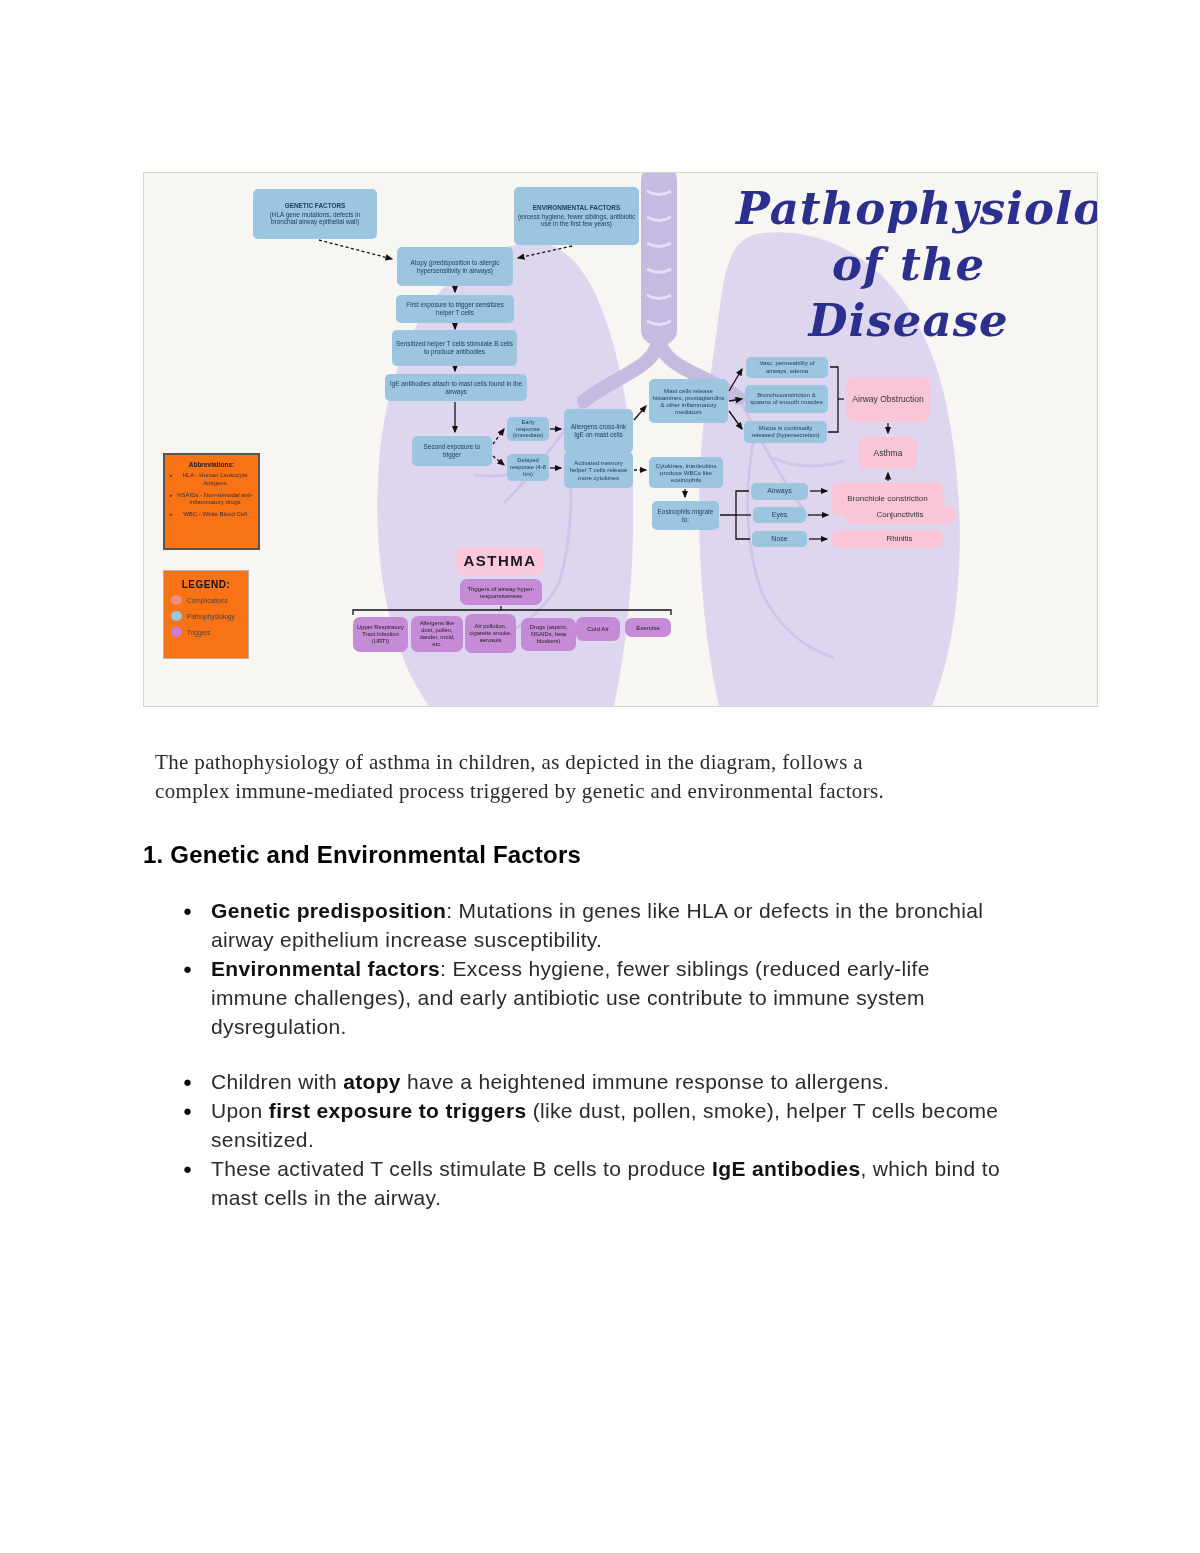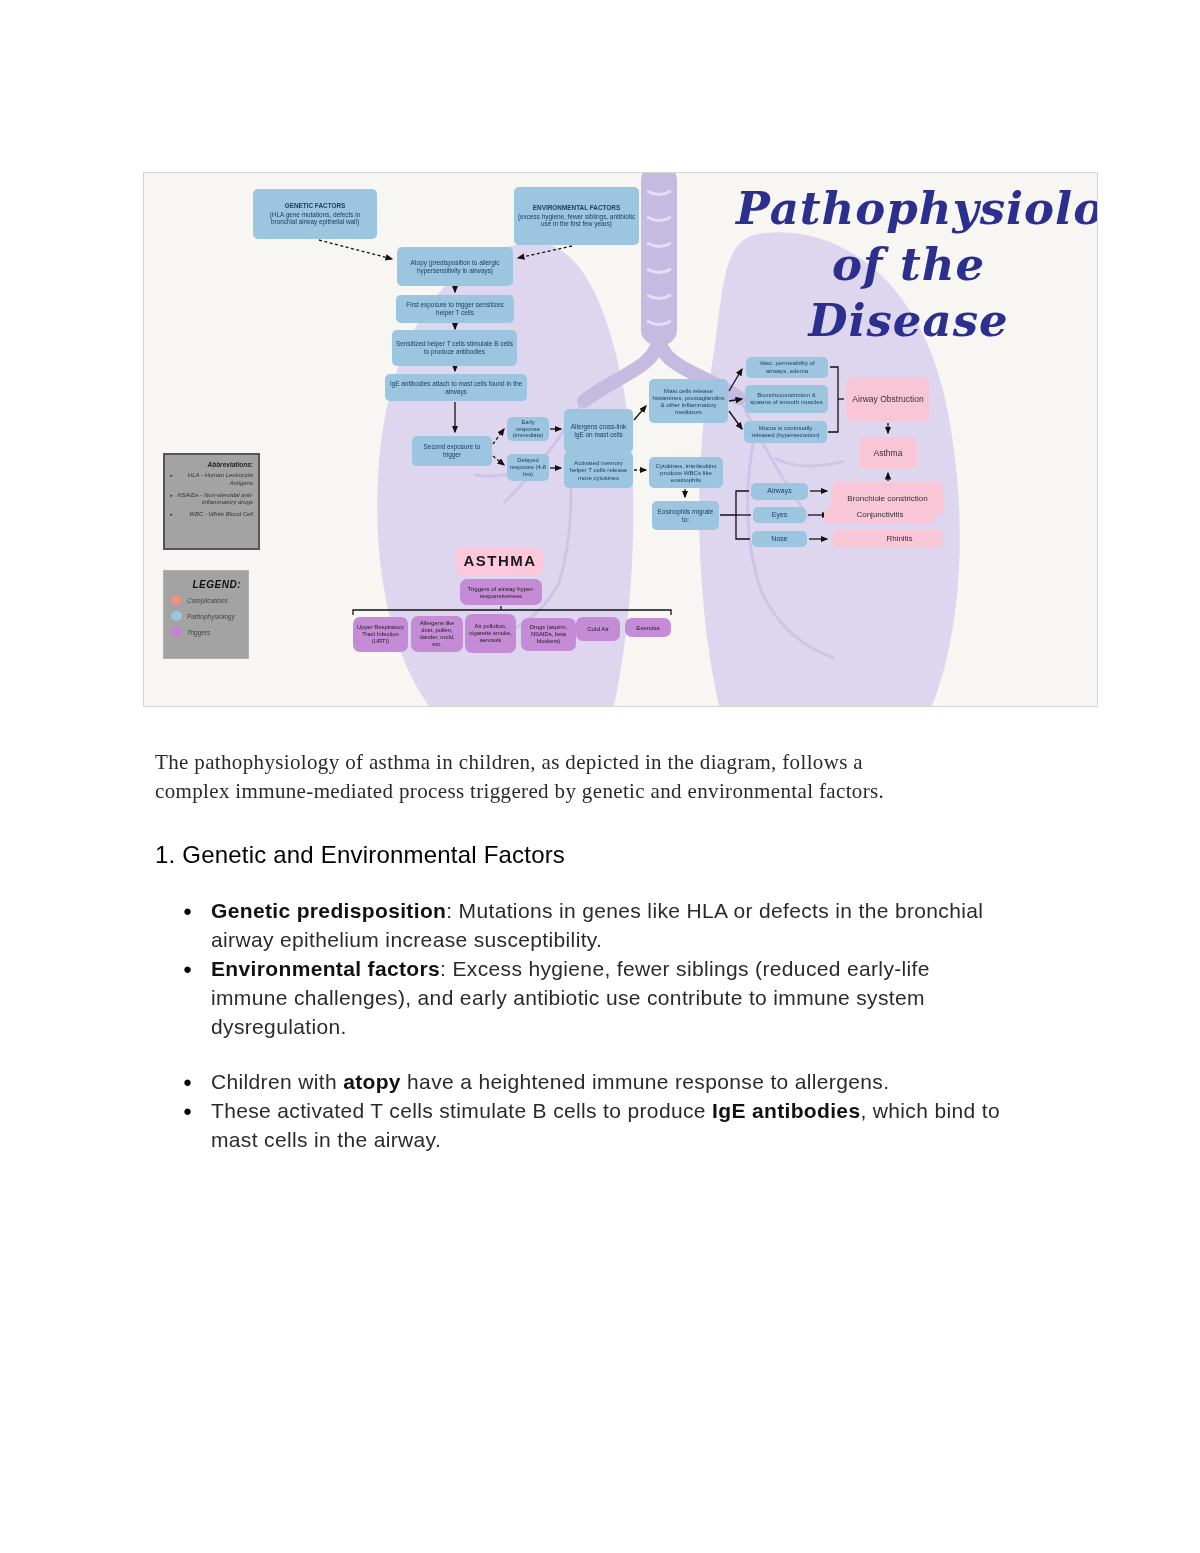--- a/index.html
+++ b/index.html
@@ -22,35 +22,35 @@
   .box{
     position:absolute;display:flex;flex-direction:column;align-items:center;justify-content:center;
     text-align:center;border-radius:5px;line-height:1.18;box-sizing:border-box;padding:2px 3px;
   }
   .box .bt{font-weight:bold;margin-bottom:1px;}
   .blue{background:#9cc5df;color:#1d3f63;}
   .pink{background:#f9c6d7;color:#333;border-radius:8px;}
   .purple{background:#c68bd6;color:#1c1c1c;border-radius:7px;}
   .main{font-weight:bold;letter-spacing:1.5px;color:#1a1a1a;background:#fbc9db;}
   .panel{
-    position:absolute;background:#a3a3a3;box-sizing:border-box;z-index:3;text-align:right;font-style:italic;
+    position:absolute;background:#f97316;box-sizing:border-box;z-index:3;text-align:center;
   }
   #abbrev{left:19px;top:280px;width:97px;height:97px;border:2px solid #555;padding:6px 5px;}
   #abbrev .ttl{font-weight:bold;font-size:6.5px;margin-bottom:4px;color:#222;}
   #abbrev .it{font-size:6px;line-height:1.3;margin-bottom:4px;color:#333;position:relative;padding-left:7px;}
   #abbrev .it::before{content:"\25B8";position:absolute;left:0;top:0;font-size:5px;}
   #legend{left:19px;top:397px;width:86px;height:89px;border:1px solid #b5b0aa;padding:8px 7px;}
   #legend .ttl{font-weight:bold;font-size:10px;letter-spacing:.5px;color:#111;margin-bottom:5px;}
   #legend .it{display:flex;align-items:center;margin-bottom:6px;}
   #legend .dot{width:11px;height:10px;border-radius:50%;margin-right:5px;flex:0 0 auto;}
   #legend .lb{font-size:6.5px;color:#444;}
   
   .content{position:absolute;left:143px;top:736px;width:935px;}
   .intro{font-size:21px;line-height:29px;max-width:782px;letter-spacing:.35px;color:#2a2a2a;margin:12px;font-family:Liberation Serif, serif;}
-  .content h2{font-size:24px;line-height:30px;font-weight:normal;color:#000;margin:34px 0 0 12px;letter-spacing:.2px;}
+  .content h2{font-size:24px;line-height:30px;font-weight:bold;color:#000;margin:34px 0 0 0;letter-spacing:.2px;}
   .content ul{list-style:none;margin:26px 0 0 0;padding:0 0 0 68px;}
   .content li{position:relative;font-size:21px;line-height:29px;max-width:790px;letter-spacing:.35px;color:#2a2a2a;}
   .content li::before{content:"\25CF";position:absolute;left:-28px;top:0;font-size:15px;color:#000;}
   .content li strong{color:#111;}
 </style>
 </head>
 <body>
 
 <div class="diagram">
 
@@ -184,21 +184,21 @@
       </div>
       <div class="box blue" style="left: 609px; top: 334px; width: 53px; height: 16px; font-size: 7px;">
         <div>Eyes</div>
       </div>
       <div class="box blue" style="left: 608px; top: 358px; width: 55px; height: 16px; font-size: 7px;">
         <div>Nose</div>
       </div>
       <div class="box pink" style="left: 687px; top: 309px; width: 113px; height: 34px; font-size: 8px;">
         <div>Bronchiole constriction</div>
       </div>
-      <div class="box pink" style="left: 680px; top: 333px; width: 112px; height: 18px; font-size: 8px;">
+      <div class="box pink" style="left: 700px; top: 333px; width: 112px; height: 18px; font-size: 8px;">
         <div>Conjunctivitis</div>
       </div>
       <div class="box pink" style="left: 687px; top: 357px; width: 113px; height: 18px; font-size: 8px; padding-left: 27px;">
         <div>Rhinitis</div>
       </div>
       <div class="box pink main" style="left: 312px; top: 374px; width: 88px; height: 28px; font-size: 15px;">
         <div>ASTHMA</div>
       </div>
       <div class="box purple" style="left: 316px; top: 406px; width: 82px; height: 26px; font-size: 6.1px;">
         <div>Triggers of airway hyper-responsiveness</div>
@@ -254,16 +254,17 @@
 <div class="content">
   <p class="intro">The pathophysiology of asthma in children, as depicted in the diagram, follows a complex immune-mediated process triggered by genetic and environmental factors.</p>
   <div id="sections">
       <h2>1. Genetic and Environmental Factors</h2>
       <ul>
         <li><strong>Genetic predisposition</strong>: Mutations in genes like HLA or defects in the bronchial airway epithelium increase susceptibility.</li>
         <li><strong>Environmental factors</strong>: Excess hygiene, fewer siblings (reduced early-life immune challenges), and early antibiotic use contribute to immune system dysregulation.</li>
       </ul>
       <ul>
         <li>Children with <strong>atopy</strong> have a heightened immune response to allergens.</li>
+        <li>Upon <strong>first exposure to triggers</strong> (like dust, pollen, smoke), helper T cells become sensitized.</li>
         <li>These activated T cells stimulate B cells to produce <strong>IgE antibodies</strong>, which bind to mast cells in the airway.</li>
       </ul>
     </div>
 </div>
 
 </body></html>

